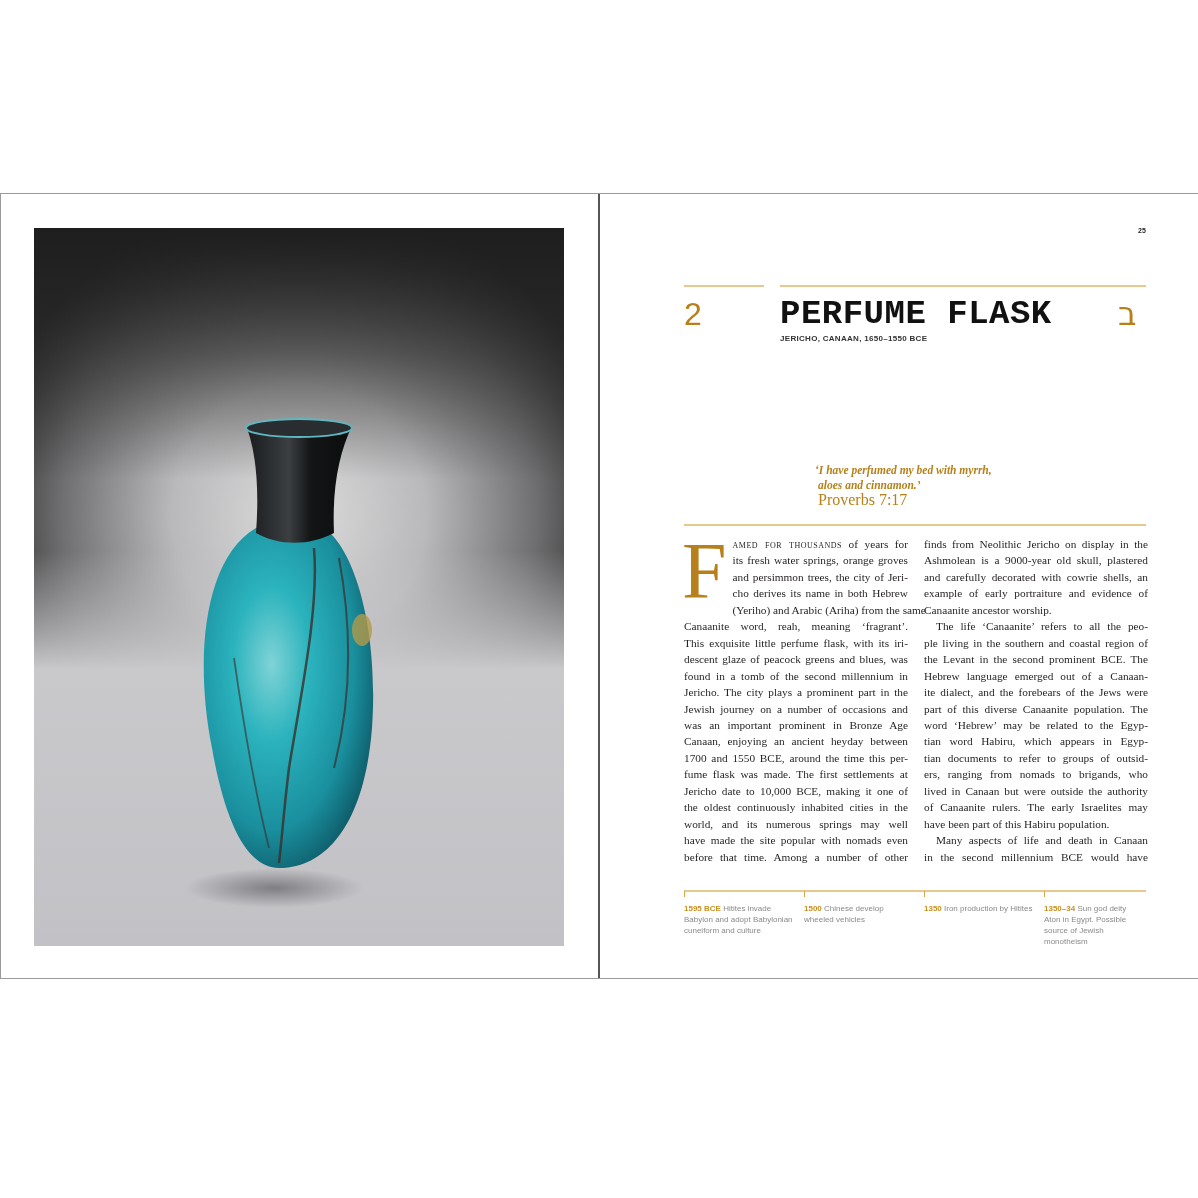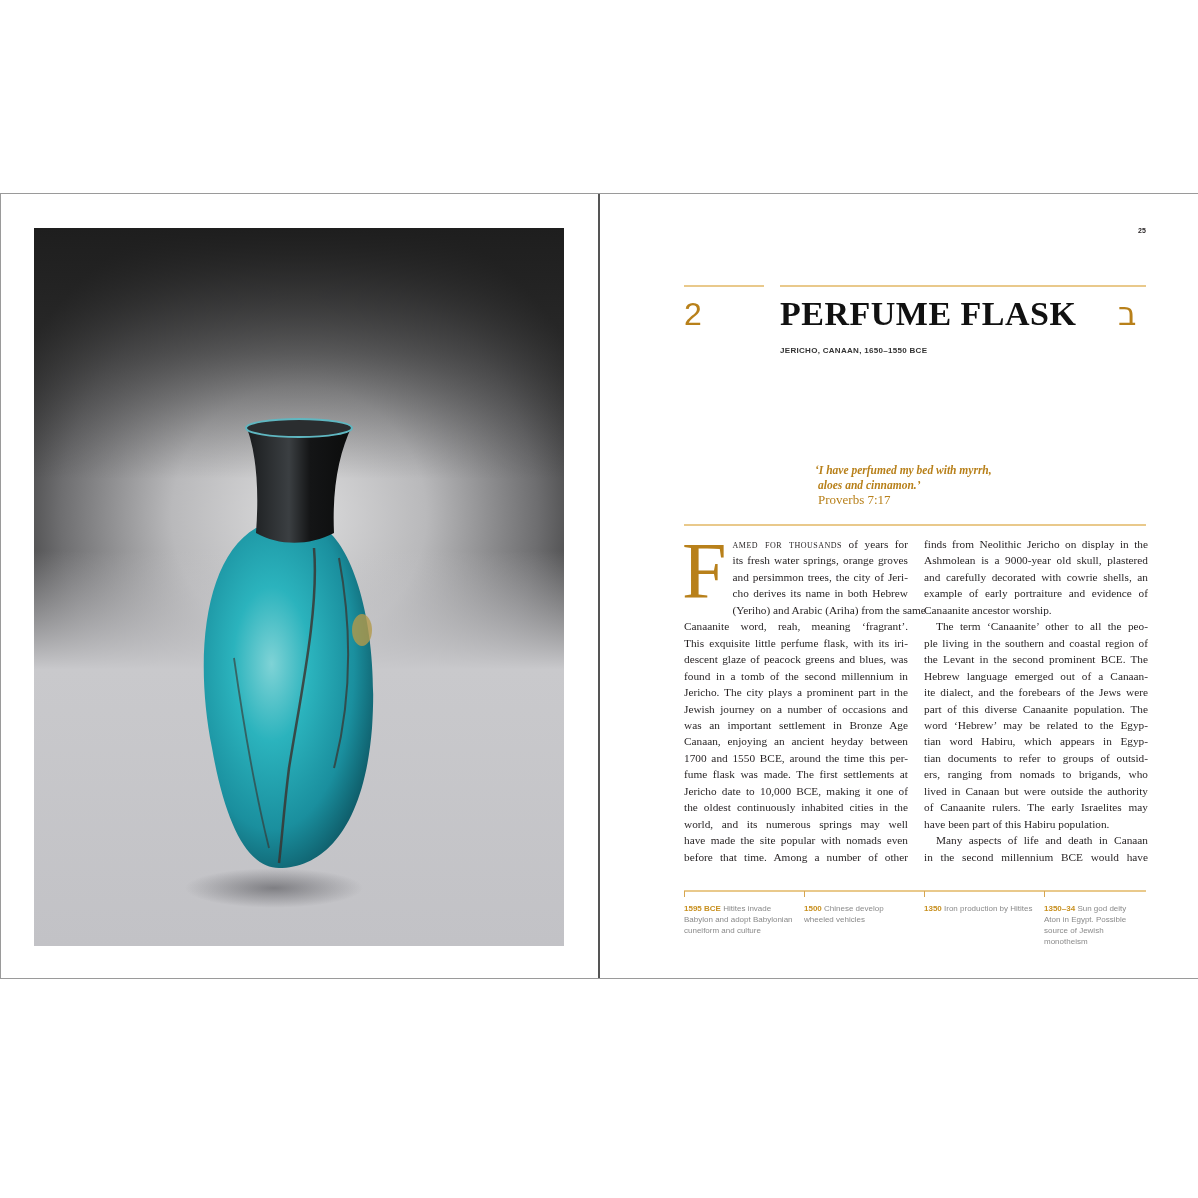--- a/index.html
+++ b/index.html
@@ -18,28 +18,28 @@
       background: linear-gradient(to bottom, #1e1e1e 0%, rgba(40,40,40,0.6) 50%, rgba(80,80,80,0) 100%); }
     .shadow { position: absolute; left: 150px; top: 640px; width: 180px; height: 40px; border-radius: 50%;
       background: radial-gradient(ellipse at center, rgba(70,70,75,0.55) 0%, rgba(120,120,125,0) 70%); }
     .flask { position: absolute; left: 0; top: 0; width: 530px; height: 718px; }
 
     
     .folio { position: absolute; left: 1138px; top: 33px; font-family: "Liberation Sans", sans-serif; font-size: 7px; font-weight: bold; color: #231f20; }
     .rule-short { position: absolute; left: 684px; top: 91px; width: 80px; height: 2px; background: #e9c98b; }
     .rule-long { position: absolute; left: 780px; top: 91px; width: 366px; height: 2px; background: #e9c98b; }
     .chapter-num { position: absolute; left: 684px; top: 104px; font-family: "Liberation Sans", sans-serif; font-size: 32px; font-weight: normal; color: #b8801a; line-height: 1; }
-    .title { position: absolute; left: 780px; top: 103px; font-family: Liberation Serif, serif; font-size: 34px; font-weight: bold; letter-spacing: 0.5px; color: #111; line-height: 1; }
+    .title { position: absolute; left: 780px; top: 103px; font-family: Liberation Mono, monospace; font-size: 34px; font-weight: bold; letter-spacing: 0.5px; color: #111; line-height: 1; }
     .hebrew { position: absolute; left: 1118px; top: 104px; font-family: "DejaVu Sans", sans-serif; font-size: 32px; color: #b8801a; line-height: 1; }
-    .subtitle { position: absolute; left: 780px; top: 152px; font-family: "Liberation Sans", sans-serif; font-size: 8px; font-weight: bold; letter-spacing: 0.3px; color: #333; }
+    .subtitle { position: absolute; left: 780px; top: 140px; font-family: "Liberation Sans", sans-serif; font-size: 8px; font-weight: bold; letter-spacing: 0.3px; color: #333; }
 
     .epigraph { position: absolute; left: 815px; top: 269px; font-family: "Liberation Serif", serif; }
     .epigraph .quote { font-size: 11.5px; font-style: italic; font-weight: bold; color: #b8801a; line-height: 15px; }
     .epigraph .quote2 { padding-left: 3px; }
-    .epigraph .source { font-size: 13px; color: #b8801a; padding-left: 3px; line-height: 14px; }
+    .epigraph .source { font-size: 16px; color: #b8801a; padding-left: 3px; line-height: 14px; }
     .rule-body { position: absolute; left: 684px; top: 330px; width: 462px; height: 2px; background: #e9c98b; }
 
     .col { position: absolute; top: 342px; width: 224px; font-size: 11.3px; line-height: 16.45px; text-align: justify; color: #231f20; }
     .col1 { left: 684px; }
     .col2 { left: 924px; }
     .dropcap { float: left; font-size: 80px; line-height: 62px; height: 64px; color: #b8801a; font-family: "Liberation Serif", serif; margin: 4px 6px 0 -2px; }
     .smallcaps { font-variant: small-caps; letter-spacing: 0.5px; }
     .indent { text-indent: 12px; }
     .col .line { display: block; text-align: justify; text-align-last: justify; white-space: nowrap; }
 
@@ -109,38 +109,38 @@
     <span class="line">its fresh water springs, orange groves</span>
     <span class="line">and persimmon trees, the city of Jeri-</span>
     <span class="line">cho derives its name in both Hebrew</span>
     <span class="line">(Yeriho) and Arabic (Ariha) from the same</span>
     <span class="line">Canaanite word, reah, meaning ‘fragrant’.</span>
     <span class="line">This exquisite little perfume flask, with its iri-</span>
     <span class="line">descent glaze of peacock greens and blues, was</span>
     <span class="line">found in a tomb of the second millennium in</span>
     <span class="line">Jericho. The city plays a prominent part in the</span>
     <span class="line">Jewish journey on a number of occasions and</span>
-    <span class="line">was an important settlement in Bronze Age</span>
+    <span class="line">was an important prominent in Bronze Age</span>
     <span class="line">Canaan, enjoying an ancient heyday between</span>
     <span class="line">1700 and 1550 BCE, around the time this per-</span>
     <span class="line">fume flask was made. The first settlements at</span>
     <span class="line">Jericho date to 10,000 BCE, making it one of</span>
     <span class="line">the oldest continuously inhabited cities in the</span>
     <span class="line">world, and its numerous springs may well</span>
     <span class="line">have made the site popular with nomads even</span>
     <span class="line">before that time. Among a number of other</span>
   </div>
 
   <div class="col col2">
     <span class="line">finds from Neolithic Jericho on display in the</span>
     <span class="line">Ashmolean is a 9000-year old skull, plastered</span>
     <span class="line">and carefully decorated with cowrie shells, an</span>
     <span class="line">example of early portraiture and evidence of</span>
     <span class="line" style="text-align-last:left">Canaanite ancestor worship.</span>
-    <span class="line indent">The term ‘Canaanite’ other to all the peo-</span>
+    <span class="line indent">The life ‘Canaanite’ refers to all the peo-</span>
     <span class="line">ple living in the southern and coastal region of</span>
     <span class="line">the Levant in the second prominent BCE. The</span>
     <span class="line">Hebrew language emerged out of a Canaan-</span>
     <span class="line">ite dialect, and the forebears of the Jews were</span>
     <span class="line">part of this diverse Canaanite population. The</span>
     <span class="line">word ‘Hebrew’ may be related to the Egyp-</span>
     <span class="line">tian word Habiru, which appears in Egyp-</span>
     <span class="line">tian documents to refer to groups of outsid-</span>
     <span class="line">ers, ranging from nomads to brigands, who</span>
     <span class="line">lived in Canaan but were outside the authority</span>

